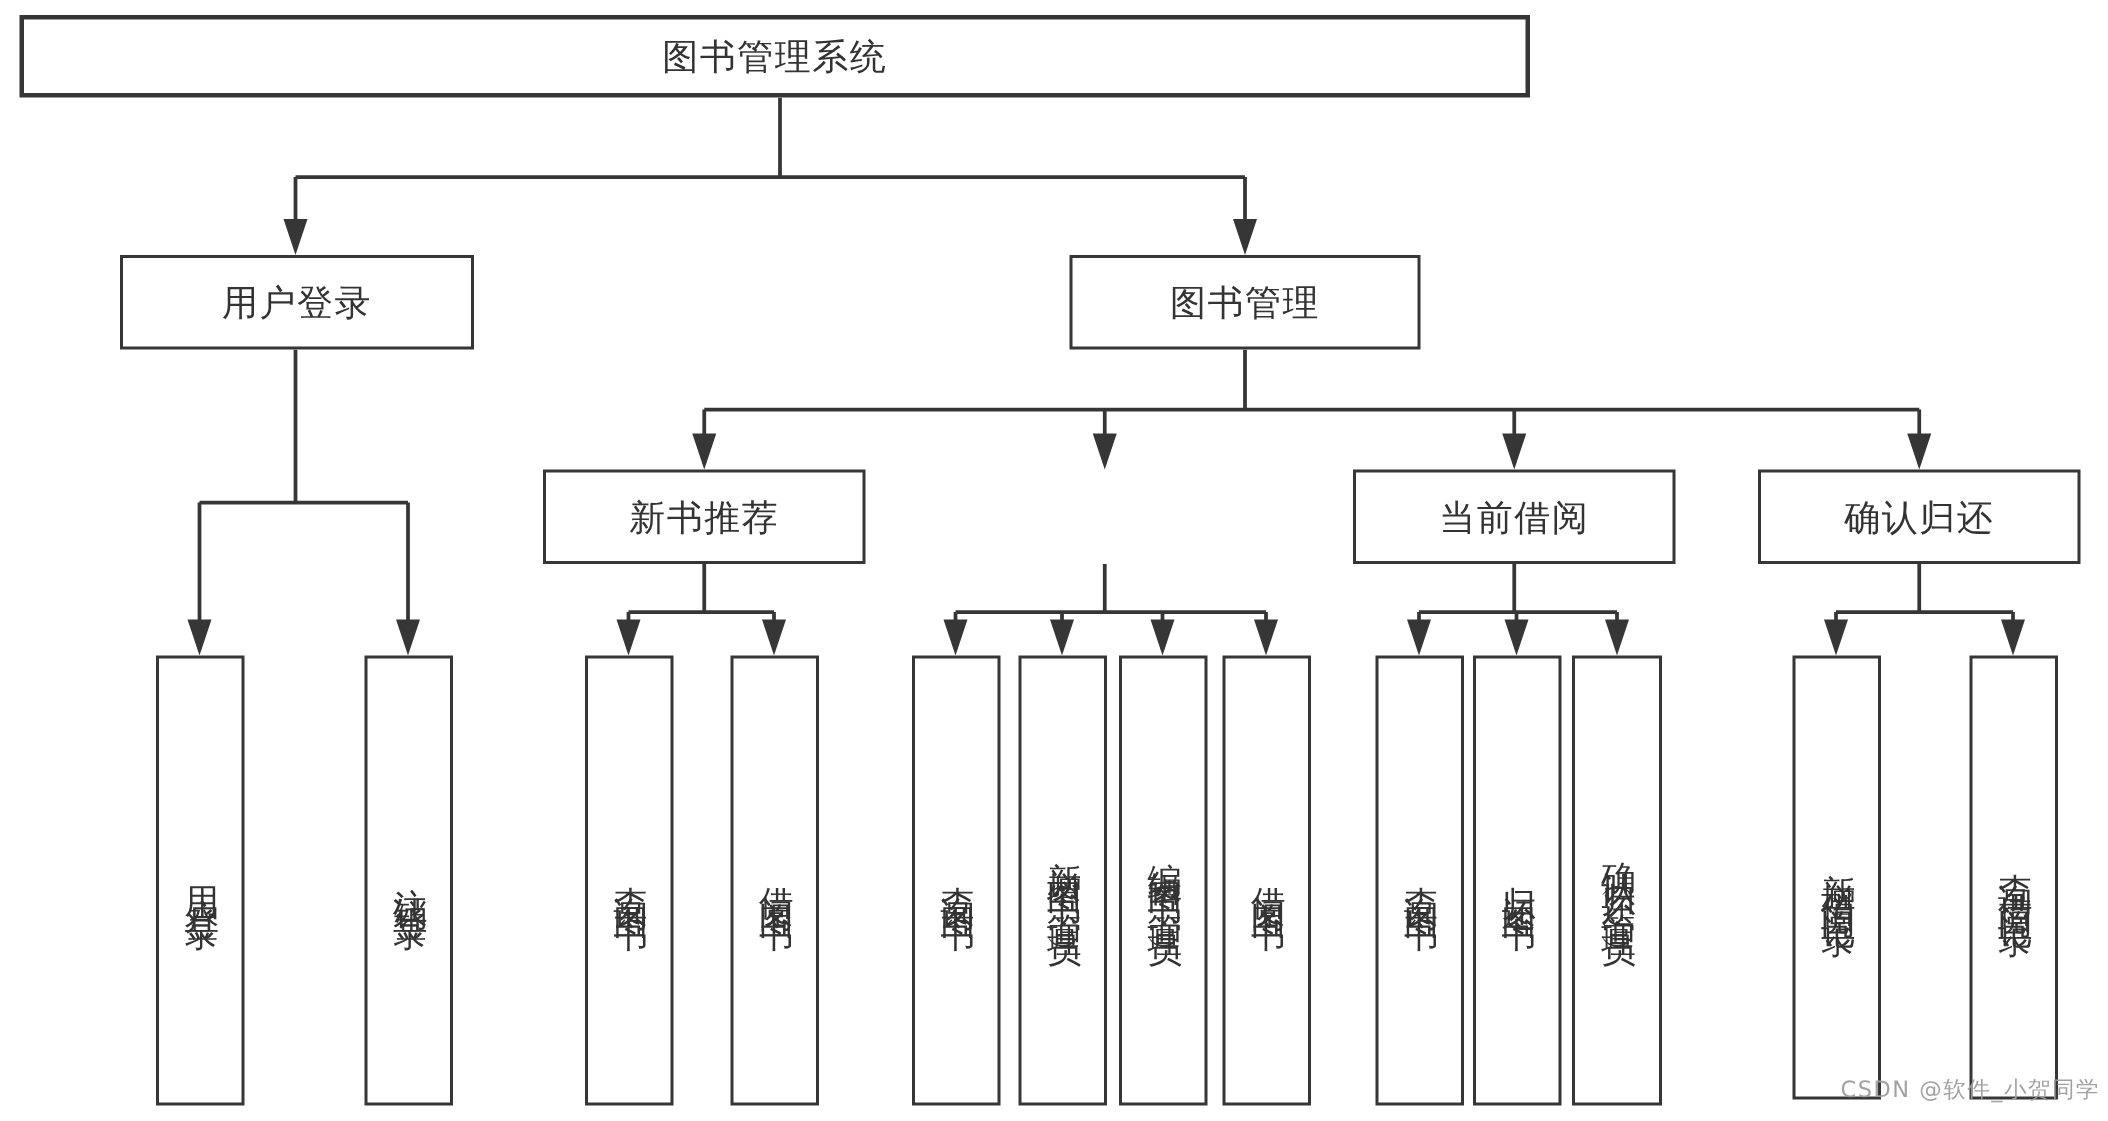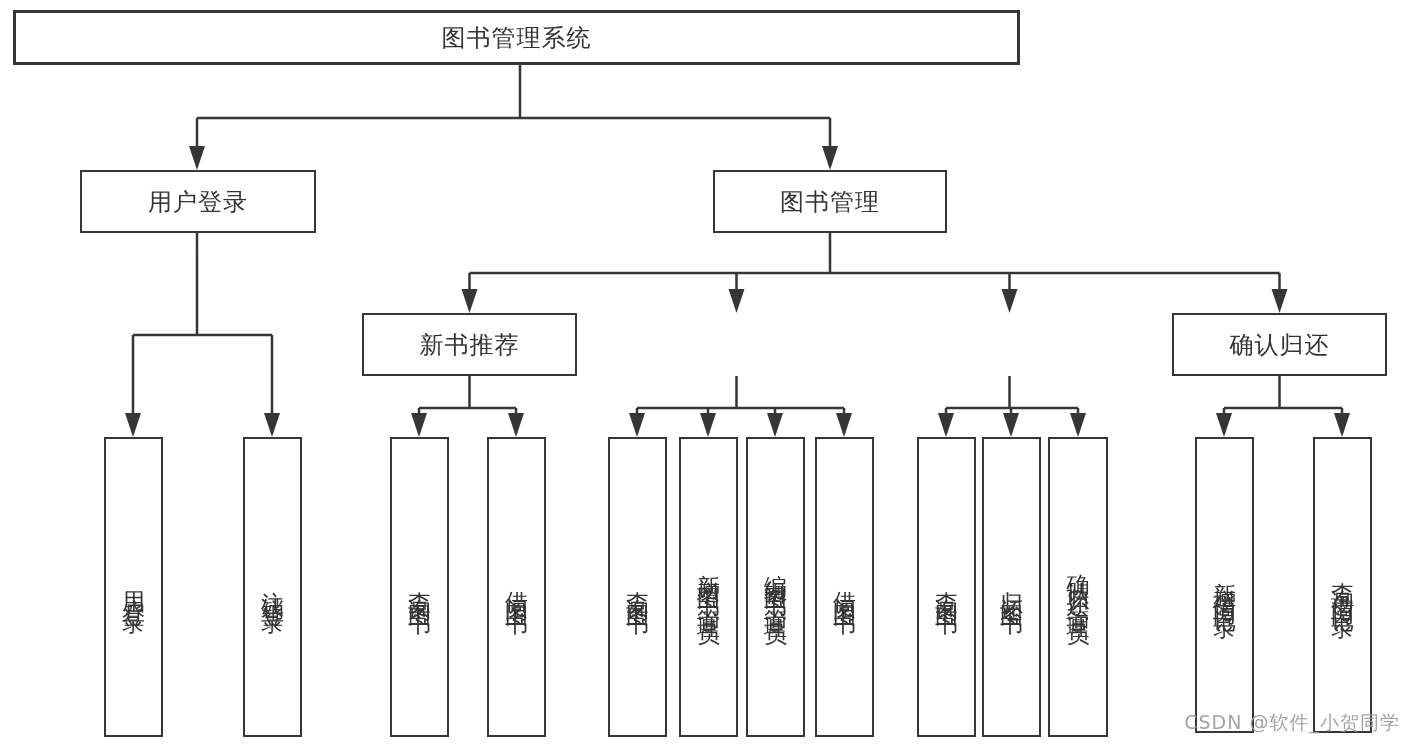--- a/index.html
+++ b/index.html
@@ -37,21 +37,21 @@
     text-orientation: mixed;
     font-size: 23px;
     letter-spacing: 0.3em;
     line-height: 1;
     padding: 8px 0;
   }
   .watermark {
     position: absolute;
     right: 5px;
     bottom: 6px;
-    font-size: 19px;
+    font-size: 15px;
     letter-spacing: 1px;
     color: #9e9e9e;
     opacity: 0.95;
     white-space: nowrap;
   }
 </style>
 </head>
 <body>
 
 <div id="canvas">
@@ -91,20 +91,21 @@
     <polygon points="1224,437 1216,413 1232,413"></polygon>
     <polygon points="1342,437 1334,413 1350,413"></polygon>
   </svg>
 
   <div class="n h root" style="left:13px; top:10px; width:1007px; height:55px">图书管理系统</div>
 
   <div class="n h" style="left:80px; top:170px; width:236px; height:63px">用户登录</div>
   <div class="n h" style="left:362px; top:313px; width:215px; height:63px">新书推荐</div>
 
   <div class="n h" style="left:713px; top:170px; width:234px; height:63px">图书管理</div>
+  <div class="n h" style="left:902px; top:313px; width:215px; height:63px">当前借阅</div>
   <div class="n h" style="left:1172px; top:313px; width:215px; height:63px">确认归还</div>
 
   <div class="n v" style="left:104px; top:437px; width:59px; height:300px">用户登录</div>
   <div class="n v" style="left:243px; top:437px; width:59px; height:300px">注销登录</div>
 
   <div class="n v" style="left:390px; top:437px; width:59px; height:300px">查询图书</div>
   <div class="n v" style="left:487px; top:437px; width:59px; height:300px">借阅图书</div>
 
   <div class="n v" style="left:608px; top:437px; width:59px; height:300px">查询图书</div>
   <div class="n v" style="left:679px; top:437px; width:59px; height:300px">新增图书（管理员）</div>

